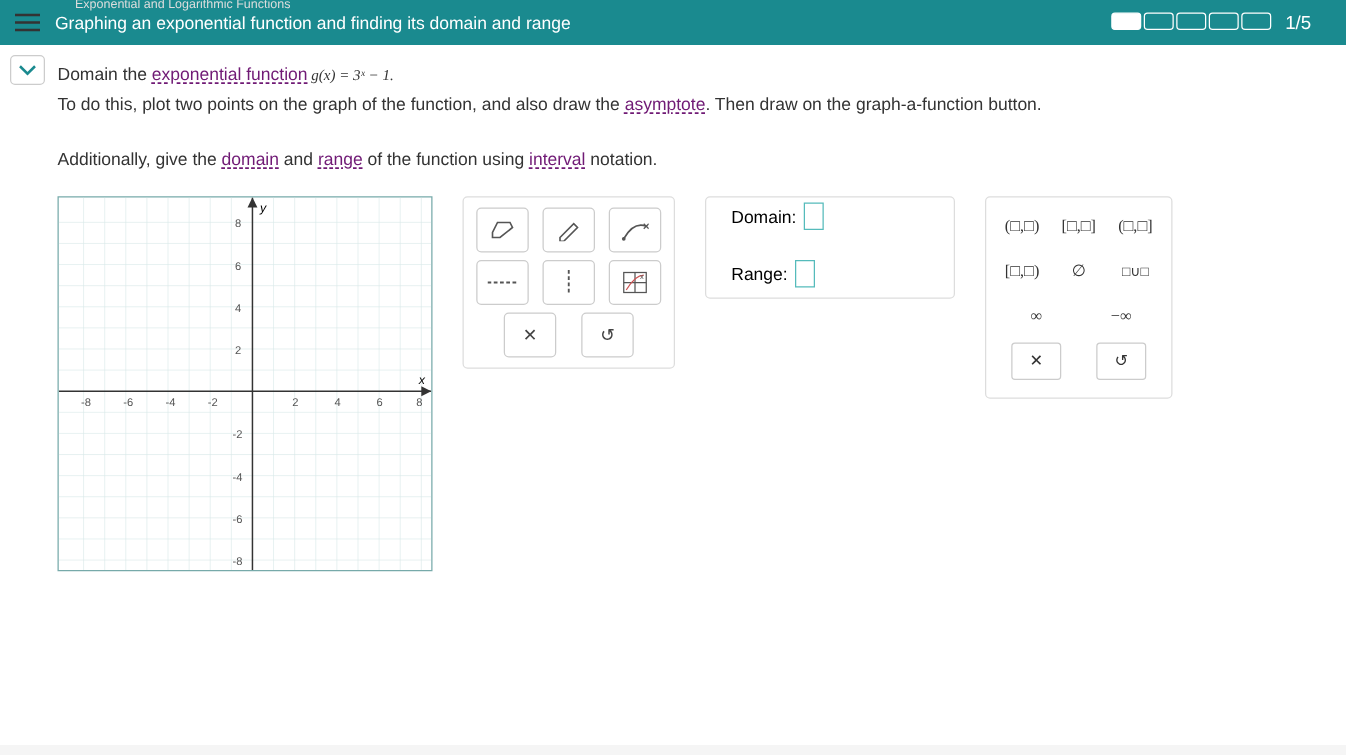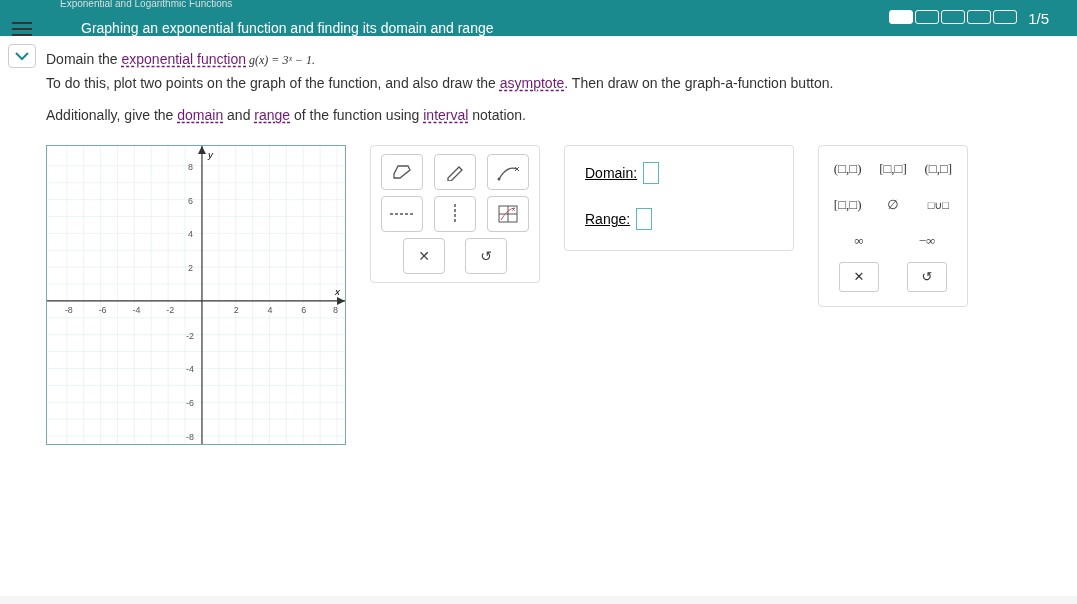--- a/index.html
+++ b/index.html
@@ -8,25 +8,24 @@
   background: #f5f5f5;
   width: 1077px;
   height: 604px;
   overflow: hidden;
   position: relative;
 }
 .header {
   background: #1a8a8f;
   height: 36px;
   display: flex;
-  align-items: flex-end;
+  align-items: center;
   padding: 0 12px;
   color: #fff;
   position: relative;
-  gap: 37px;
 }
 .menu-icon {
   width: 20px;
   height: 14px;
   display: flex;
   flex-direction: column;
   justify-content: space-between;
   margin-right: 12px;
   cursor: pointer;
 }
@@ -132,24 +131,23 @@
   justify-content: center;
   cursor: pointer;
   background: #fff;
   font-size: 14px;
   color: #444;
 }
 .tool-row.bottom { justify-content: center; gap: 20px; margin-top: 4px; margin-bottom: 0; }
 .domain-range-box {
   border: 1px solid #ddd;
   border-radius: 4px;
-  padding: 16px 20px;
-  width: 230px;
-  background: #fff;
-  text-decoration: underline;
+  padding: 4px 20px;
+  width: 200px;
+  background: #fff;
 }
 .dr-row { display: flex; align-items: center; margin-bottom: 24px; font-size: 14px; }
 .dr-label { margin-right: 6px; }
 .dr-input {
   width: 16px;
   height: 22px;
   border: 1px solid #5bb;
   background: #fff;
   display: inline-block;
 }
@@ -212,21 +210,21 @@
       </svg>
   </div>
 
   <div class="instructions">
     <div>
       <span>Domain the </span><span class="u">exponential function</span><span class="math-fn"> g(x) = 3ˣ − 1.</span>
     </div>
     <div>
       <span>To do this, plot two points on the graph of the function, and also draw the </span><span class="u">asymptote</span><span>. Then draw on the graph-a-function button.</span>
     </div>
-    <div style="margin-top:8px;">
+    <div style="margin-top:20px;">
       <span>Additionally, give the </span><span class="u">domain</span><span> and </span><span class="u">range</span><span> of the function using </span><span class="u">interval</span><span> notation.</span>
     </div>
   </div>
 
   <div class="work-area">
 
     <div class="graph-box">
       <svg class="graph-svg" viewBox="0 0 300 300">
         <g stroke="#d8e8e8" stroke-width="0.5">
           <line x1="20" y1="0" x2="20" y2="300"></line>

